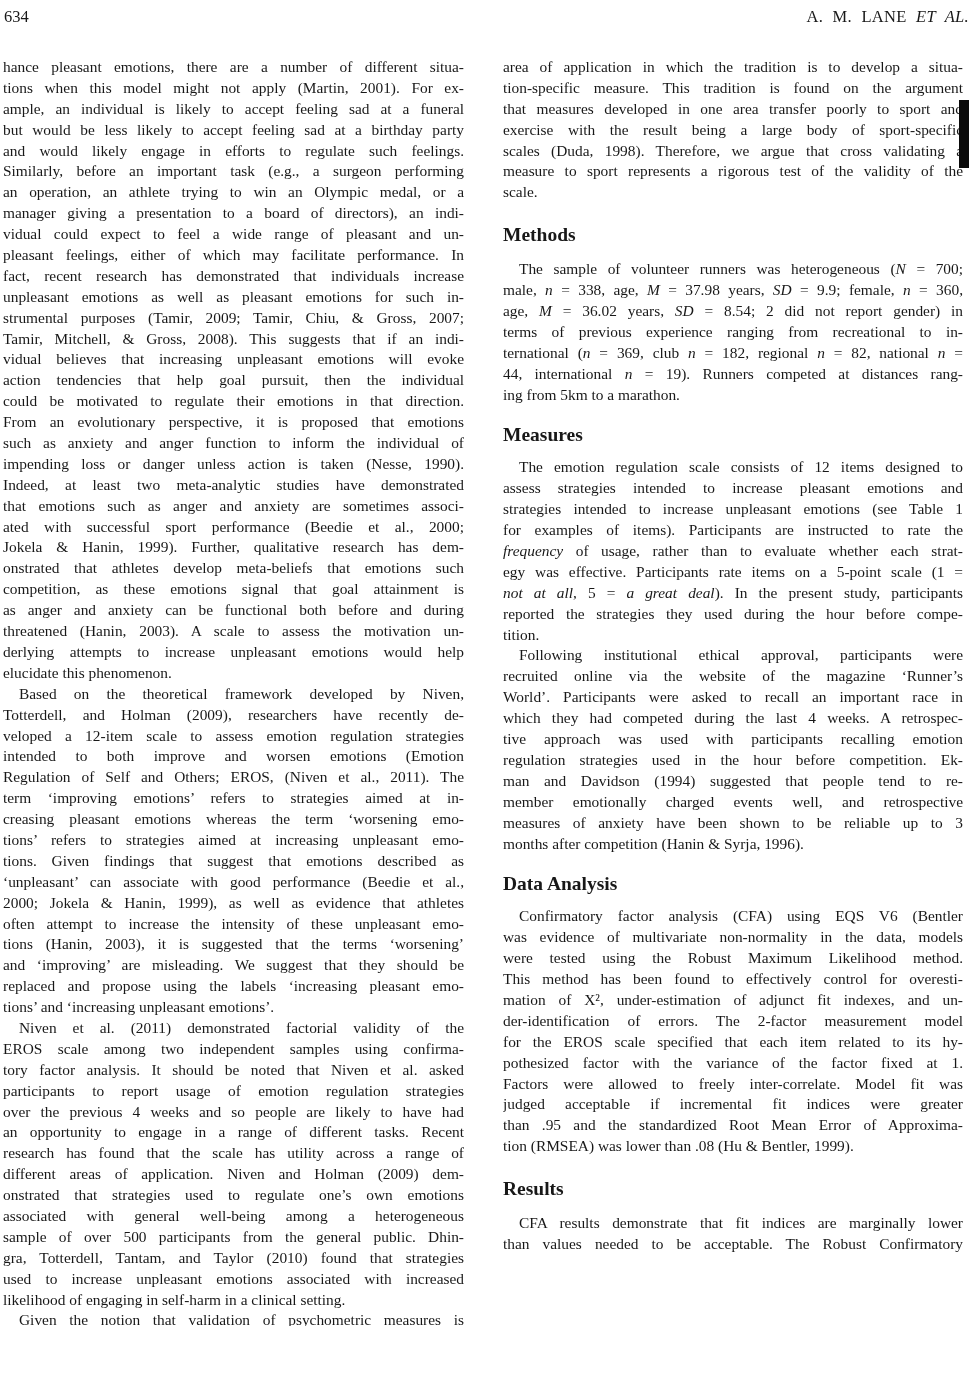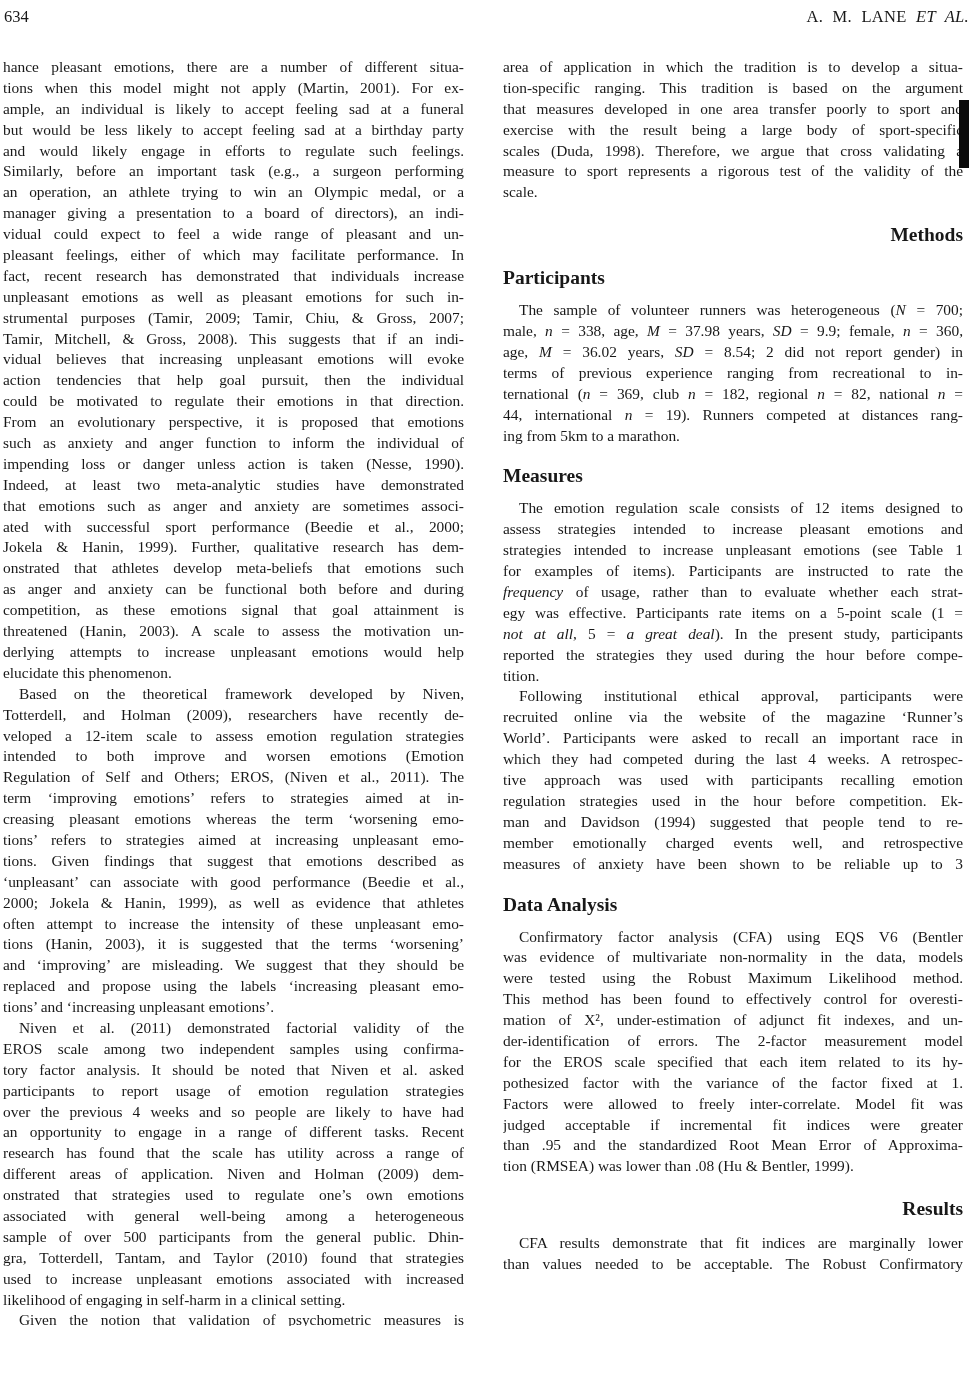--- a/index.html
+++ b/index.html
@@ -16,21 +16,21 @@
   .col-left  { left:3px;   width:461px; }
   .col-right { left:503px; width:460px; }
   .para { margin:0; }
   .line {
     text-align:justify; text-align-last:justify;
     line-height:20.9px; height:20.9px; overflow:hidden;
   }
   .line.para-end { text-align-last:left; }
   .line.first-indent { text-indent:16px; }
   .heading-center {
-    text-align:right; font-weight:bold; font-size:19.5px;
+    text-align:left; font-weight:bold; font-size:19.5px;
     line-height:26px; margin:19px 0 11px 0;
   }
   .subheading {
     font-weight:bold; font-size:19.5px;
     line-height:22px; margin:19px 0 11px 0;
   }
   .scan-mark {
     position:absolute; left:959px; top:100px; width:10px; height:68px;
     background:#0a0a0a;
   }
@@ -64,22 +64,22 @@
         <div class="line">action tendencies that help goal pursuit, then the individual</div>
         <div class="line">could be motivated to regulate their emotions in that direction.</div>
         <div class="line">From an evolutionary perspective, it is proposed that emotions</div>
         <div class="line">such as anxiety and anger function to inform the individual of</div>
         <div class="line">impending loss or danger unless action is taken (Nesse, 1990).</div>
         <div class="line">Indeed, at least two meta-analytic studies have demonstrated</div>
         <div class="line">that emotions such as anger and anxiety are sometimes associ-</div>
         <div class="line">ated with successful sport performance (Beedie et al., 2000;</div>
         <div class="line">Jokela &amp; Hanin, 1999). Further, qualitative research has dem-</div>
         <div class="line">onstrated that athletes develop meta-beliefs that emotions such</div>
+        <div class="line">competition, as these emotions signal that goal attainment is</div>
         <div class="line">as anger and anxiety can be functional both before and during</div>
-        <div class="line">competition, as these emotions signal that goal attainment is</div>
         <div class="line">threatened (Hanin, 2003). A scale to assess the motivation un-</div>
         <div class="line">derlying attempts to increase unpleasant emotions would help</div>
         <div class="line para-end">elucidate this phenomenon.</div>
       </div>
       <div class="para">
         <div class="line first-indent">Based on the theoretical framework developed by Niven,</div>
         <div class="line">Totterdell, and Holman (2009), researchers have recently de-</div>
         <div class="line">veloped a 12-item scale to assess emotion regulation strategies</div>
         <div class="line">intended to both improve and worsen emotions (Emotion</div>
         <div class="line">Regulation of Self and Others; EROS, (Niven et al., 2011). The</div>
@@ -114,29 +114,28 @@
       <div class="para">
         <div class="line first-indent">Given the notion that validation of psychometric measures is</div>
         <div class="line">regarded as an ongoing process (Cronbach &amp; Meehl, 1955;</div>
         <div class="line">Schutz &amp; Gessaroli, 1993) we sought to cross-validate the</div>
         <div class="line">measure for use in sport. Sport and exercise psychology is an</div>
       </div>
     </div>
   <div class="col col-right">
       <div class="para">
         <div class="line">area of application in which the tradition is to develop a situa-</div>
-        <div class="line">tion-specific ranging. This tradition is based on the argument</div>
+        <div class="line">tion-specific measure. This tradition is found on the argument</div>
         <div class="line">that measures developed in one area transfer poorly to sport and</div>
         <div class="line">exercise with the result being a large body of sport-specific</div>
         <div class="line">scales (Duda, 1998). Therefore, we argue that cross validating a</div>
         <div class="line">measure to sport represents a rigorous test of the validity of the</div>
         <div class="line para-end">scale.</div>
       </div>
       <div class="heading-center">Methods</div>
-      <div class="subheading">Participants</div>
       <div class="para">
         <div class="line first-indent">The sample of volunteer runners was heterogeneous (<i>N</i> = 700;</div>
         <div class="line">male, <i>n</i> = 338, age, <i>M</i> = 37.98 years, <i>SD</i> = 9.9; female, <i>n</i> = 360,</div>
         <div class="line">age, <i>M</i> = 36.02 years, <i>SD</i> = 8.54; 2 did not report gender) in</div>
         <div class="line">terms of previous experience ranging from recreational to in-</div>
         <div class="line">ternational (<i>n</i> = 369, club <i>n</i> = 182, regional <i>n</i> = 82, national <i>n</i> =</div>
         <div class="line">44, international <i>n</i> = 19). Runners competed at distances rang-</div>
         <div class="line para-end">ing from 5km to a marathon.</div>
       </div>
       <div class="subheading">Measures</div>
@@ -154,20 +153,21 @@
       <div class="para">
         <div class="line first-indent">Following institutional ethical approval, participants were</div>
         <div class="line">recruited online via the website of the magazine ‘Runner’s</div>
         <div class="line">World’. Participants were asked to recall an important race in</div>
         <div class="line">which they had competed during the last 4 weeks. A retrospec-</div>
         <div class="line">tive approach was used with participants recalling emotion</div>
         <div class="line">regulation strategies used in the hour before competition. Ek-</div>
         <div class="line">man and Davidson (1994) suggested that people tend to re-</div>
         <div class="line">member emotionally charged events well, and retrospective</div>
         <div class="line">measures of anxiety have been shown to be reliable up to 3</div>
+        <div class="line para-end">months after competition (Hanin &amp; Syrja, 1996).</div>
       </div>
       <div class="subheading">Data Analysis</div>
       <div class="para">
         <div class="line first-indent">Confirmatory factor analysis (CFA) using EQS V6 (Bentler</div>
         <div class="line">was evidence of multivariate non-normality in the data, models</div>
         <div class="line">were tested using the Robust Maximum Likelihood method.</div>
         <div class="line">This method has been found to effectively control for overesti-</div>
         <div class="line">mation of X², under-estimation of adjunct fit indexes, and un-</div>
         <div class="line">der-identification of errors. The 2-factor measurement model</div>
         <div class="line">for the EROS scale specified that each item related to its hy-</div>

